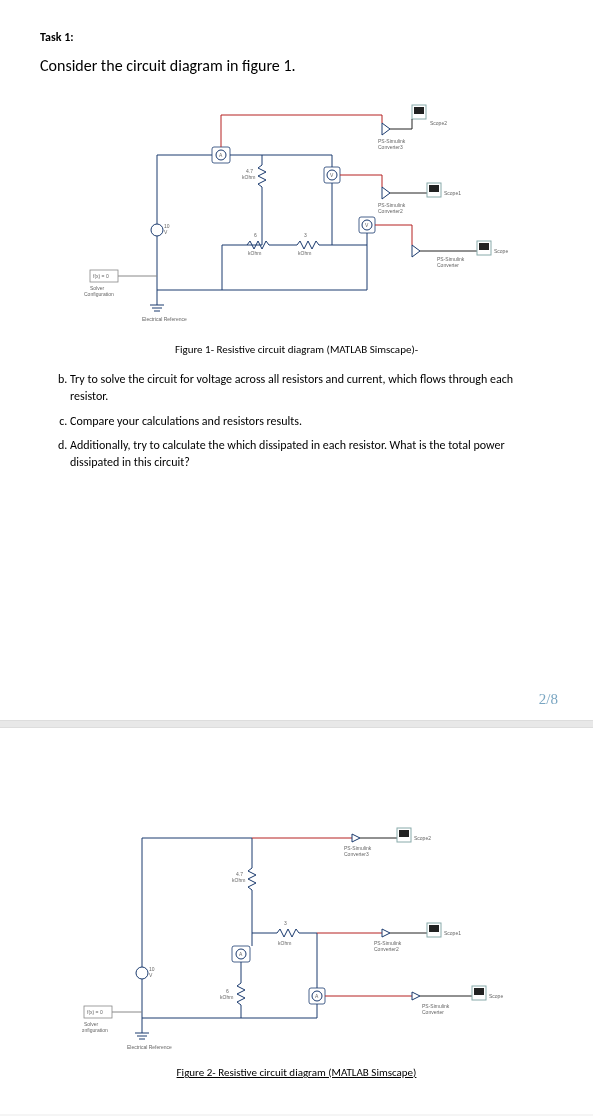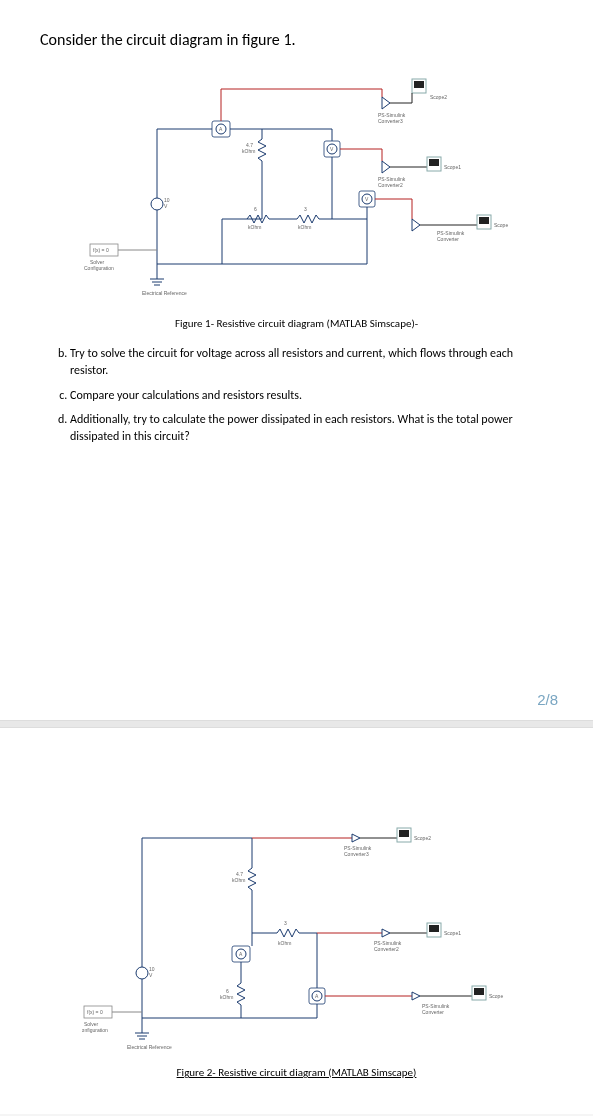--- a/index.html
+++ b/index.html
@@ -43,21 +43,21 @@
     .figure-caption {
       text-align: center;
       font-size: 11px;
       margin-top: 8px;
     }
     .page-num {
       position: absolute;
       right: 35px;
       bottom: 12px;
       color: #7aa6c2;
-      font-family: Liberation Sans, sans-serif;
+      font-family: Liberation Serif, serif;
       font-size: 15px;
     }
     .divider {
       height: 8px;
       background: #e8e8e8;
       border-top: 1px solid #ddd;
       border-bottom: 1px solid #ddd;
     }
     
     .circuit {
@@ -72,20 +72,21 @@
     .scopebox { fill: #fff; stroke: #8aa; stroke-width: 1; }
     .amp { fill: #fff; stroke: #1a3a6e; stroke-width: 1; }
     .res-zig { stroke: #1a3a6e; stroke-width: 1; fill: none; }
     .gnd { stroke: #1a3a6e; stroke-width: 1; }
     .solver { fill:#fff; stroke:#888; stroke-width:0.8; }
   </style>
 </head>
 <body>
 
 <div class="page">
+  <div class="task-title">Task 1:</div>
   <div class="intro">Consider the circuit diagram in figure 1.</div>
 
   <div class="figure-wrap">
 
     <svg class="circuit" width="430" height="240" viewBox="0 0 430 240">
 
       <circle class="sensor-circ" cx="75" cy="135" r="6"></circle>
       <line x1="75" y1="129" x2="75" y2="120" class="wire"></line>
       <line x1="75" y1="141" x2="75" y2="195" class="wire"></line>
       <text class="label-tiny" x="82" y="133">10</text>
@@ -181,21 +182,21 @@
       <text class="label-tiny" x="8" y="195">Solver</text>
       <text class="label-tiny" x="2" y="201">Configuration</text>
     </svg>
 
     <div class="figure-caption">Figure 1- Resistive circuit diagram (MATLAB Simscape)-</div>
   </div>
 
   <ol class="main-list" start="2">
     <li>Try to solve the circuit for voltage across all resistors and current, which flows through each resistor.</li>
     <li>Compare your calculations and resistors results.</li>
-    <li>Additionally, try to calculate the power dissipated in each resistors. What is the total power dissipated in this circuit?</li>
+    <li>Additionally, try to calculate the which dissipated in each resistor. What is the total power dissipated in this circuit?</li>
   </ol>
 
   <div class="page-num">2/8</div>
 </div>
 
 <div class="divider"></div>
 
 <div class="page" style="min-height:380px; padding-top:50px;text-decoration:underline;">
   <div class="figure-wrap">
 

